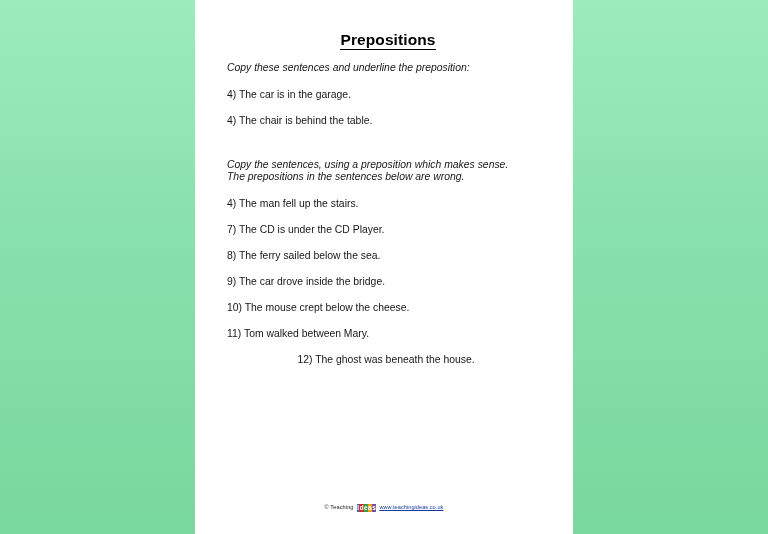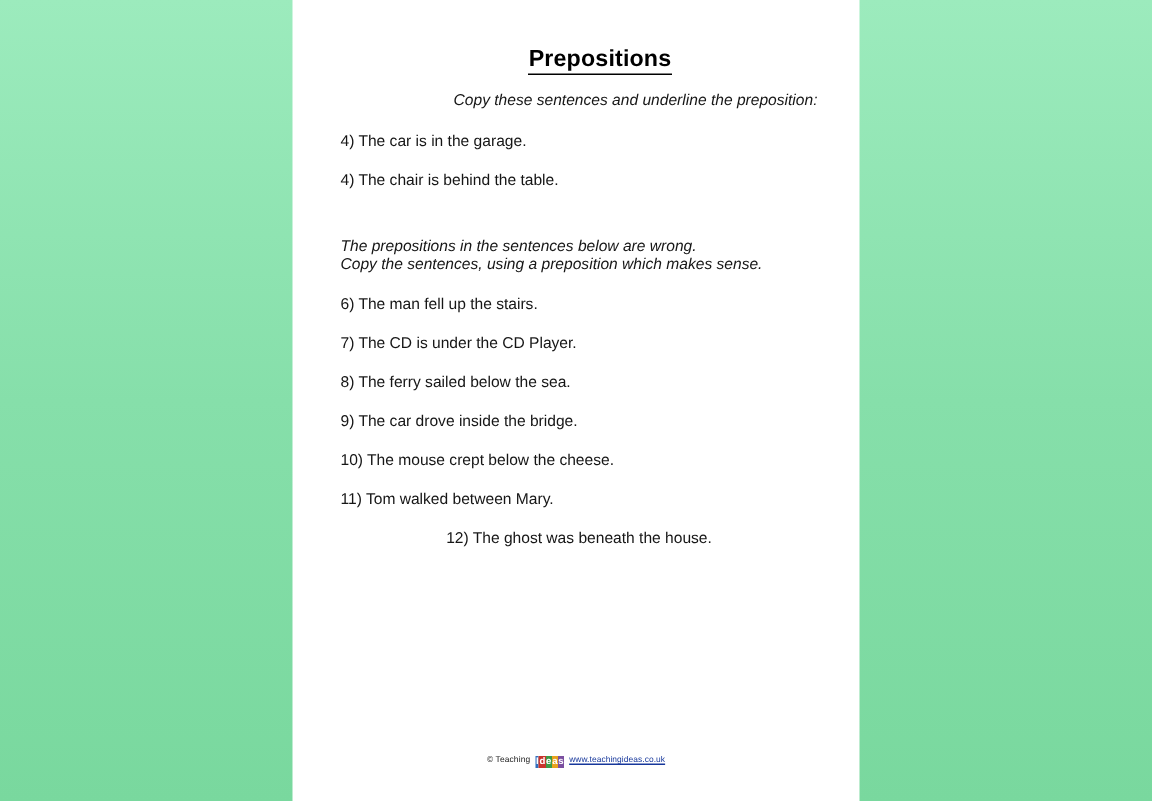--- a/index.html
+++ b/index.html
@@ -34,21 +34,21 @@
     padding: 0;
   }
   .page-inner {
     position: relative;
     width: 100%;
     height: 100%;
   }
   .doc-title {
     position: absolute;
     top: 31px;
-    left: 16px;
+    left: 4px;
     width: 100%;
     text-align: center;
     font-size: 15.5px;
     font-weight: bold;
     color: #000000;
     letter-spacing: 0.1px;
   }
   .doc-title span {
     border-bottom: 1.6px solid #000;
     padding-bottom: 1px;
@@ -61,21 +61,20 @@
   }
   .instruction {
     font-style: italic;
     font-size: 10.4px;
     color: #161616;
     line-height: 12.6px;
     margin: 0;
   }
   .instruction.first {
     margin-bottom: 14px;
-    text-align: right;
   }
   .sentence {
     font-size: 10.4px;
     color: #161616;
     line-height: 12.6px;
     margin: 0 0 13.4px 0;
   }
   .sentence:last-child {
     margin-bottom: 0;
     text-align: center;
@@ -152,25 +151,25 @@
       <div class="body-block">
 
         <p class="instruction first">Copy these sentences and underline the preposition:</p>
 
         <p class="sentence">4) The car is in the garage.</p>
         <p class="sentence">4) The chair is behind the table.</p>
 
         <div class="gap-block"></div>
 
         <div class="instruction-block">
+          <p class="instruction">Copy the sentences, using a preposition which makes sense.</p>
           <p class="instruction">The prepositions in the sentences below are wrong.</p>
-          <p class="instruction">Copy the sentences, using a preposition which makes sense.</p>
         </div>
 
-        <p class="sentence">6) The man fell up the stairs.</p>
+        <p class="sentence">4) The man fell up the stairs.</p>
         <p class="sentence">7) The CD is under the CD Player.</p>
         <p class="sentence">8) The ferry sailed below the sea.</p>
         <p class="sentence">9) The car drove inside the bridge.</p>
         <p class="sentence">10) The mouse crept below the cheese.</p>
         <p class="sentence">11) Tom walked between Mary.</p>
         <p class="sentence">12) The ghost was beneath the house.</p>
 
       </div>
 
       <div class="footer">

